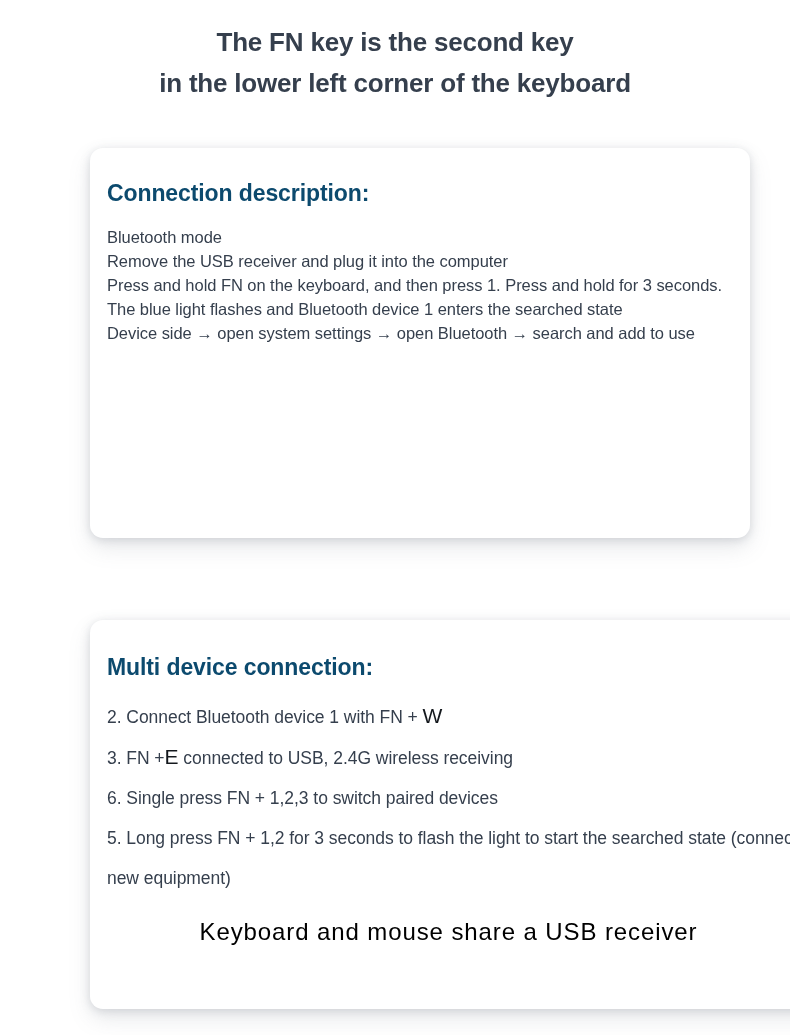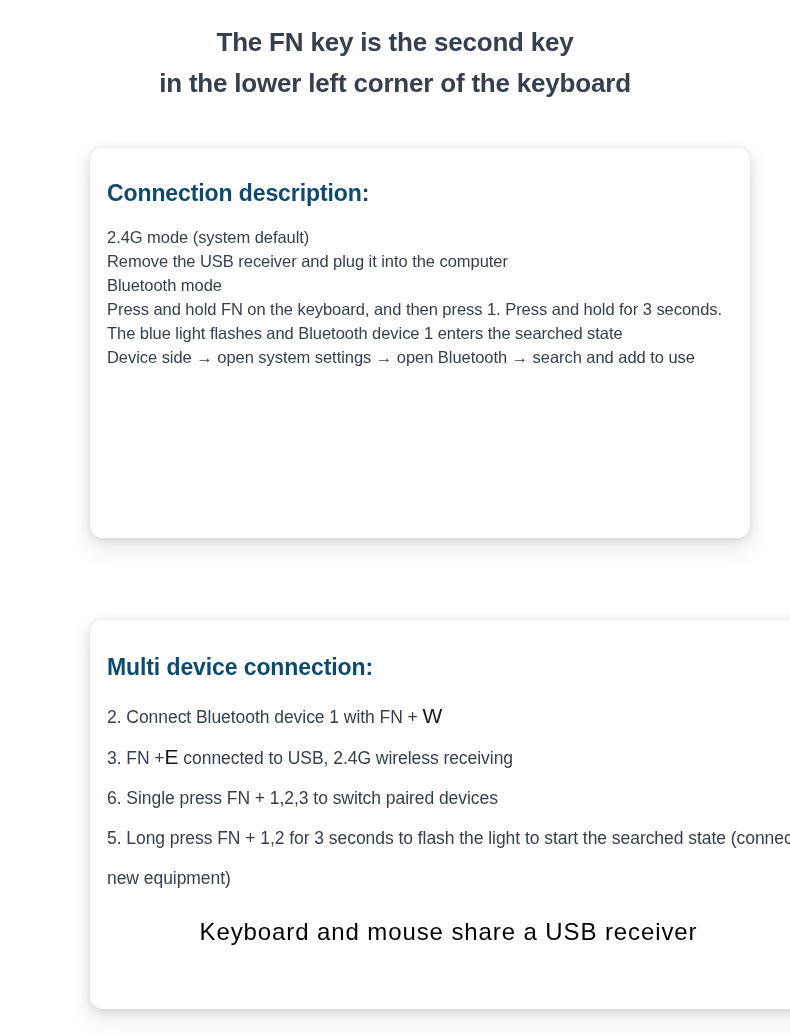--- a/index.html
+++ b/index.html
@@ -128,23 +128,22 @@
 <div class="page">
 
   <div class="page-title">
     <span class="line">The FN key is the second key</span>
     <span class="line">in the lower left corner of the keyboard</span>
   </div>
 
   <div class="card card-connection">
     <div class="card-heading">Connection description:</div>
     <div class="conn-body">
-      <p>2.4G mode (system default)</p>
+      <p>Bluetooth mode</p>
       <p>Remove the USB receiver and plug it into the computer</p>
-      <p>Bluetooth mode</p>
       <p>Press and hold FN on the keyboard, and then press 1. Press and hold for 3 seconds. The blue light flashes and Bluetooth device 1 enters the searched state</p>
       <p>Device side → open system settings → open Bluetooth → search and add to use</p>
     </div>
   </div>
 
   <div class="card card-multidevice">
     <div class="card-heading">Multi device connection:</div>
     <ul class="device-list">
       <li>
         <span>2. Connect Bluetooth device 1 with FN +</span> <span class="keycap">W</span>

